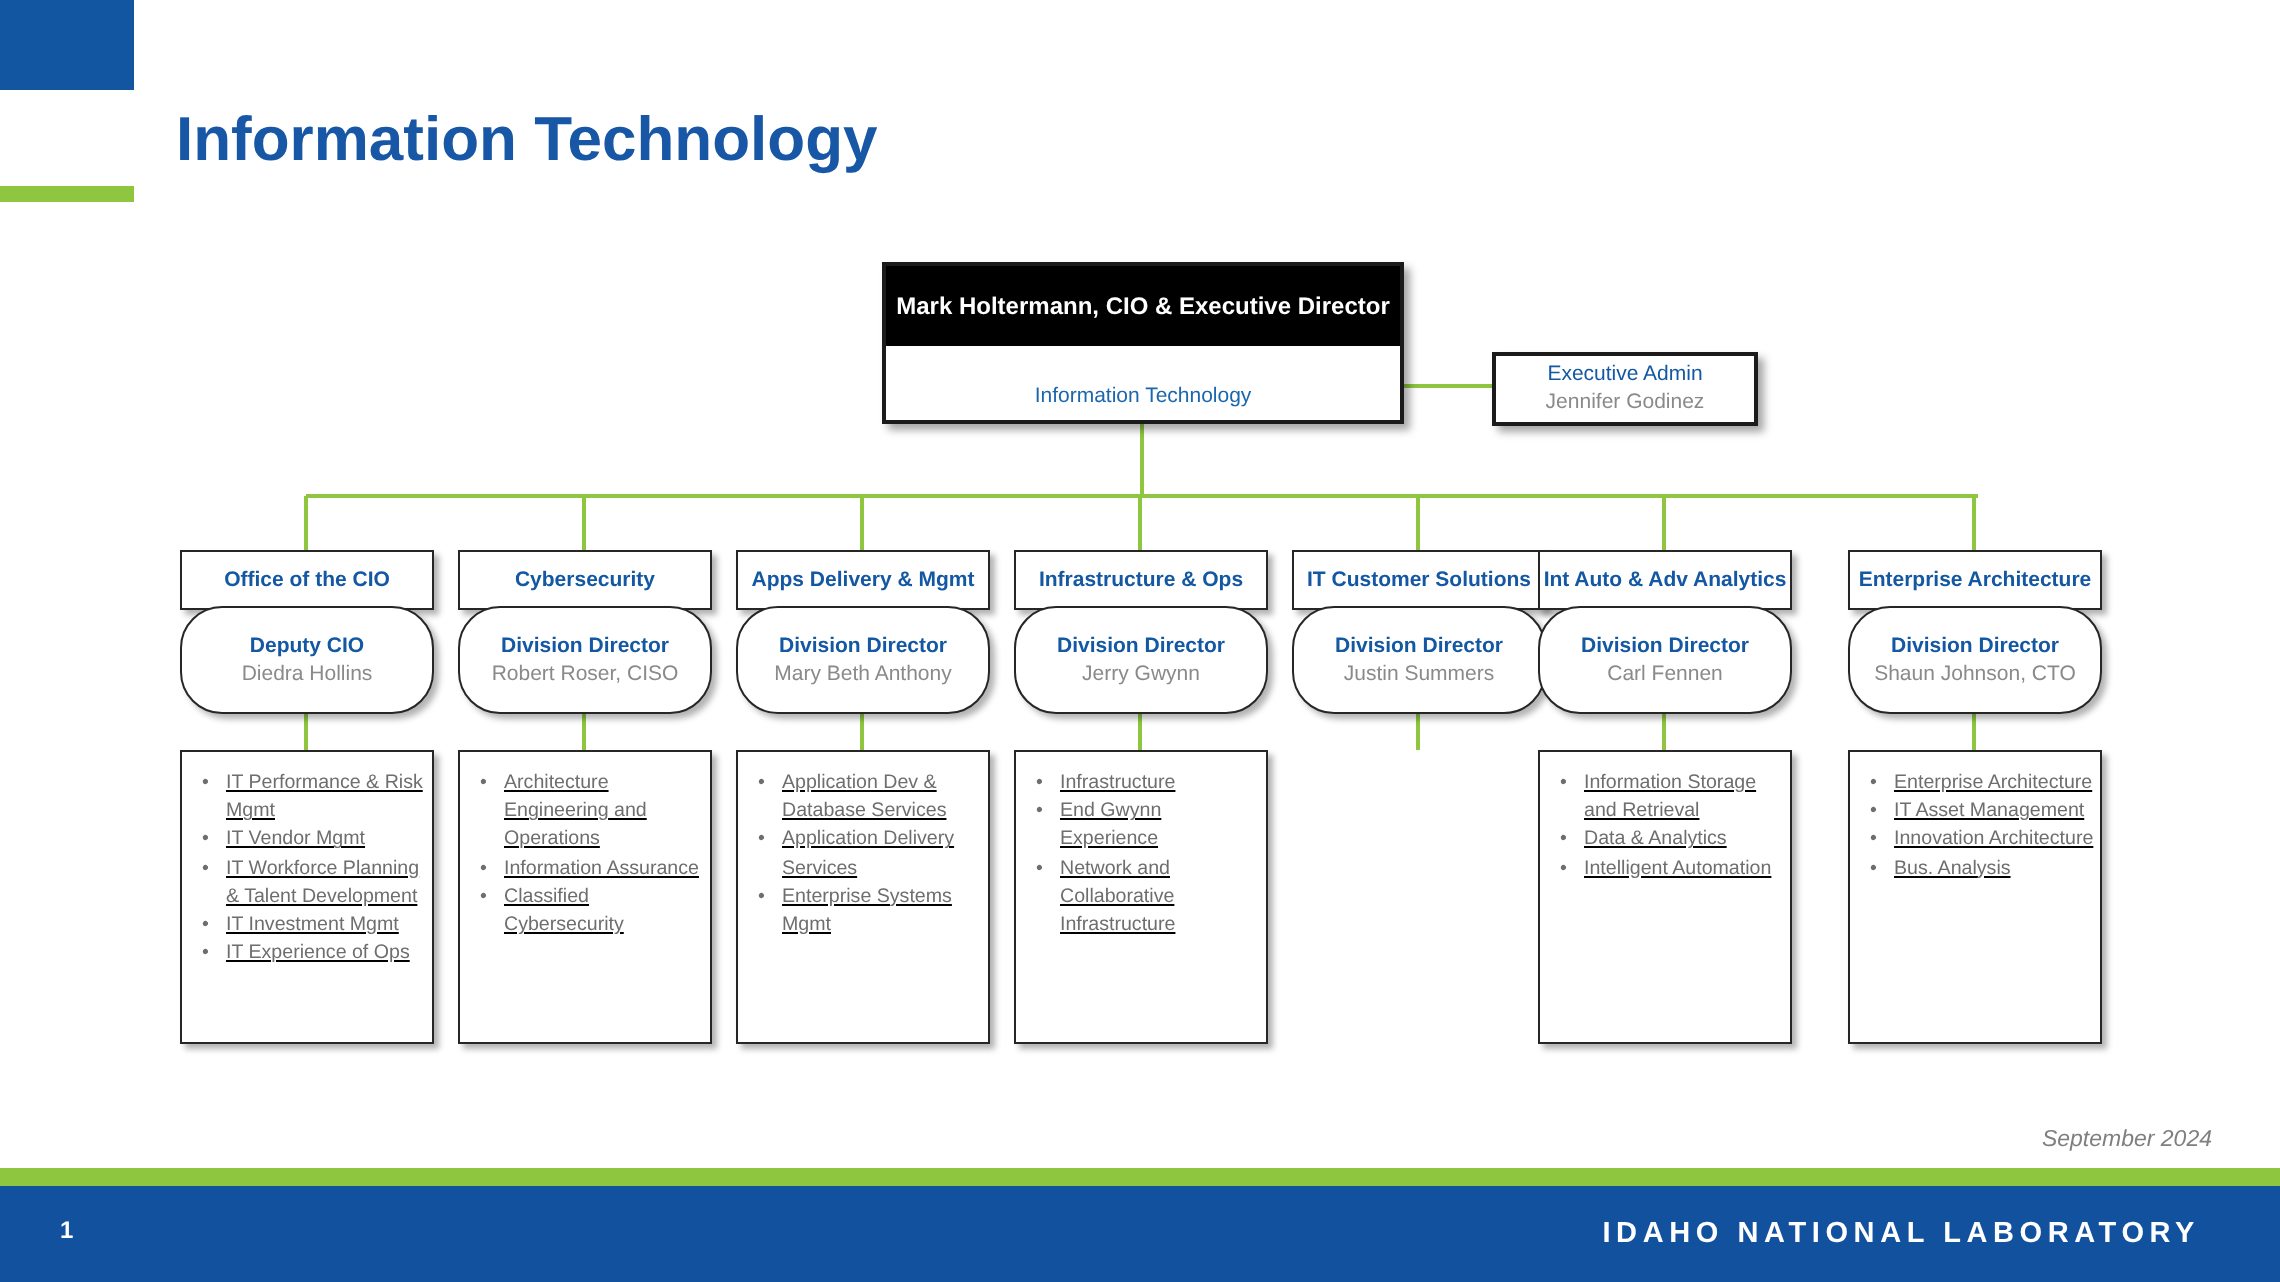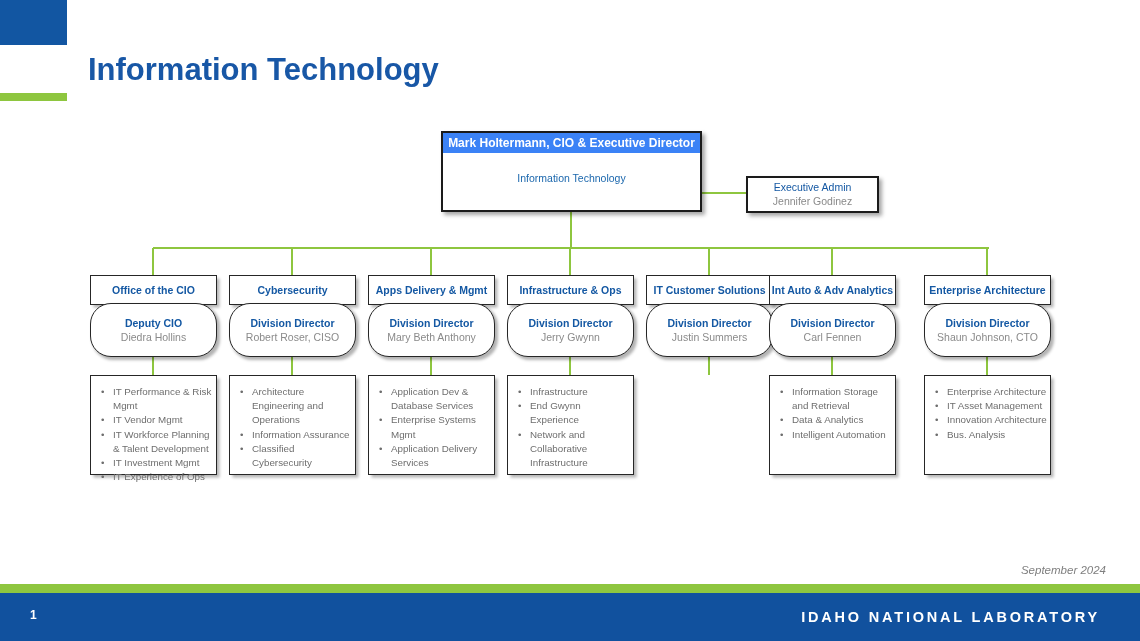--- a/index.html
+++ b/index.html
@@ -35,21 +35,21 @@
   .line-admin { left: 700px; top: 192px; width: 47px; height: 2px; }
 
   
   .top-box {
     position: absolute; left: 441px; top: 131px; width: 261px; height: 81px;
     background: #ffffff; border: 2px solid #1b1b1b;
     box-shadow: 3px 3px 4px rgba(0,0,0,0.35);
     z-index: 2;
   }
   .top-box-header {
-    height: 20px; background: #3b82f6; color: #ffffff;
+    height: 40px; background: #000000; color: #ffffff;
     font-size: 12px; font-weight: bold;
     display: flex; align-items: center; justify-content: center;
   }
   .top-box-body {
     height: 49px; color: #1b67ad; font-size: 10.5px;
     display: flex; align-items: center; justify-content: center;
   }
 
   
   .admin-box {
@@ -80,21 +80,21 @@
   }
   .col-director {
     top: 28px; height: 54px;
     display: flex; flex-direction: column; align-items: center; justify-content: center;
     text-align: center;
     border-radius: 21px;
   }
   .col-director .role { color: #1458A3; font-size: 10.5px; font-weight: bold; line-height: 1.35; }
   .col-director .name { color: #8a8a8a; font-size: 10.5px; line-height: 1.35; }
   .col-list {
-    top: 100px; height: 100px; padding: 9px 3px 4px 7px;
+    top: 100px; height: 147px; padding: 9px 3px 4px 7px; text-decoration: underline;
   }
   .col-list ul { list-style: none; }
   .col-list li {
     position: relative; padding-left: 15px;
     color: #6e6e6e; font-size: 9.8px; line-height: 1.45;
     margin-bottom: 0px;
   }
   .col-list li::before {
     content: "\2022"; position: absolute; left: 3px; top: 0;
     color: #6e6e6e; font-size: 9.8px;
@@ -182,22 +182,22 @@
       <div class="col" style="left: 368px;">
       <div class="vline"></div>
       <div class="box col-header">Apps Delivery &amp; Mgmt</div>
       <div class="box col-director">
         <div class="role">Division Director</div>
         <div class="name">Mary Beth Anthony</div>
       </div>
       <div class="box col-list">
         <ul>
             <li>Application Dev &amp; Database Services</li>
+            <li>Application Delivery Services</li>
             <li>Enterprise Systems Mgmt</li>
-            <li>Application Delivery Services</li>
           </ul>
       </div>
     </div>
       <div class="col" style="left: 507px;">
       <div class="vline"></div>
       <div class="box col-header">Infrastructure &amp; Ops</div>
       <div class="box col-director">
         <div class="role">Division Director</div>
         <div class="name">Jerry Gwynn</div>
       </div>

